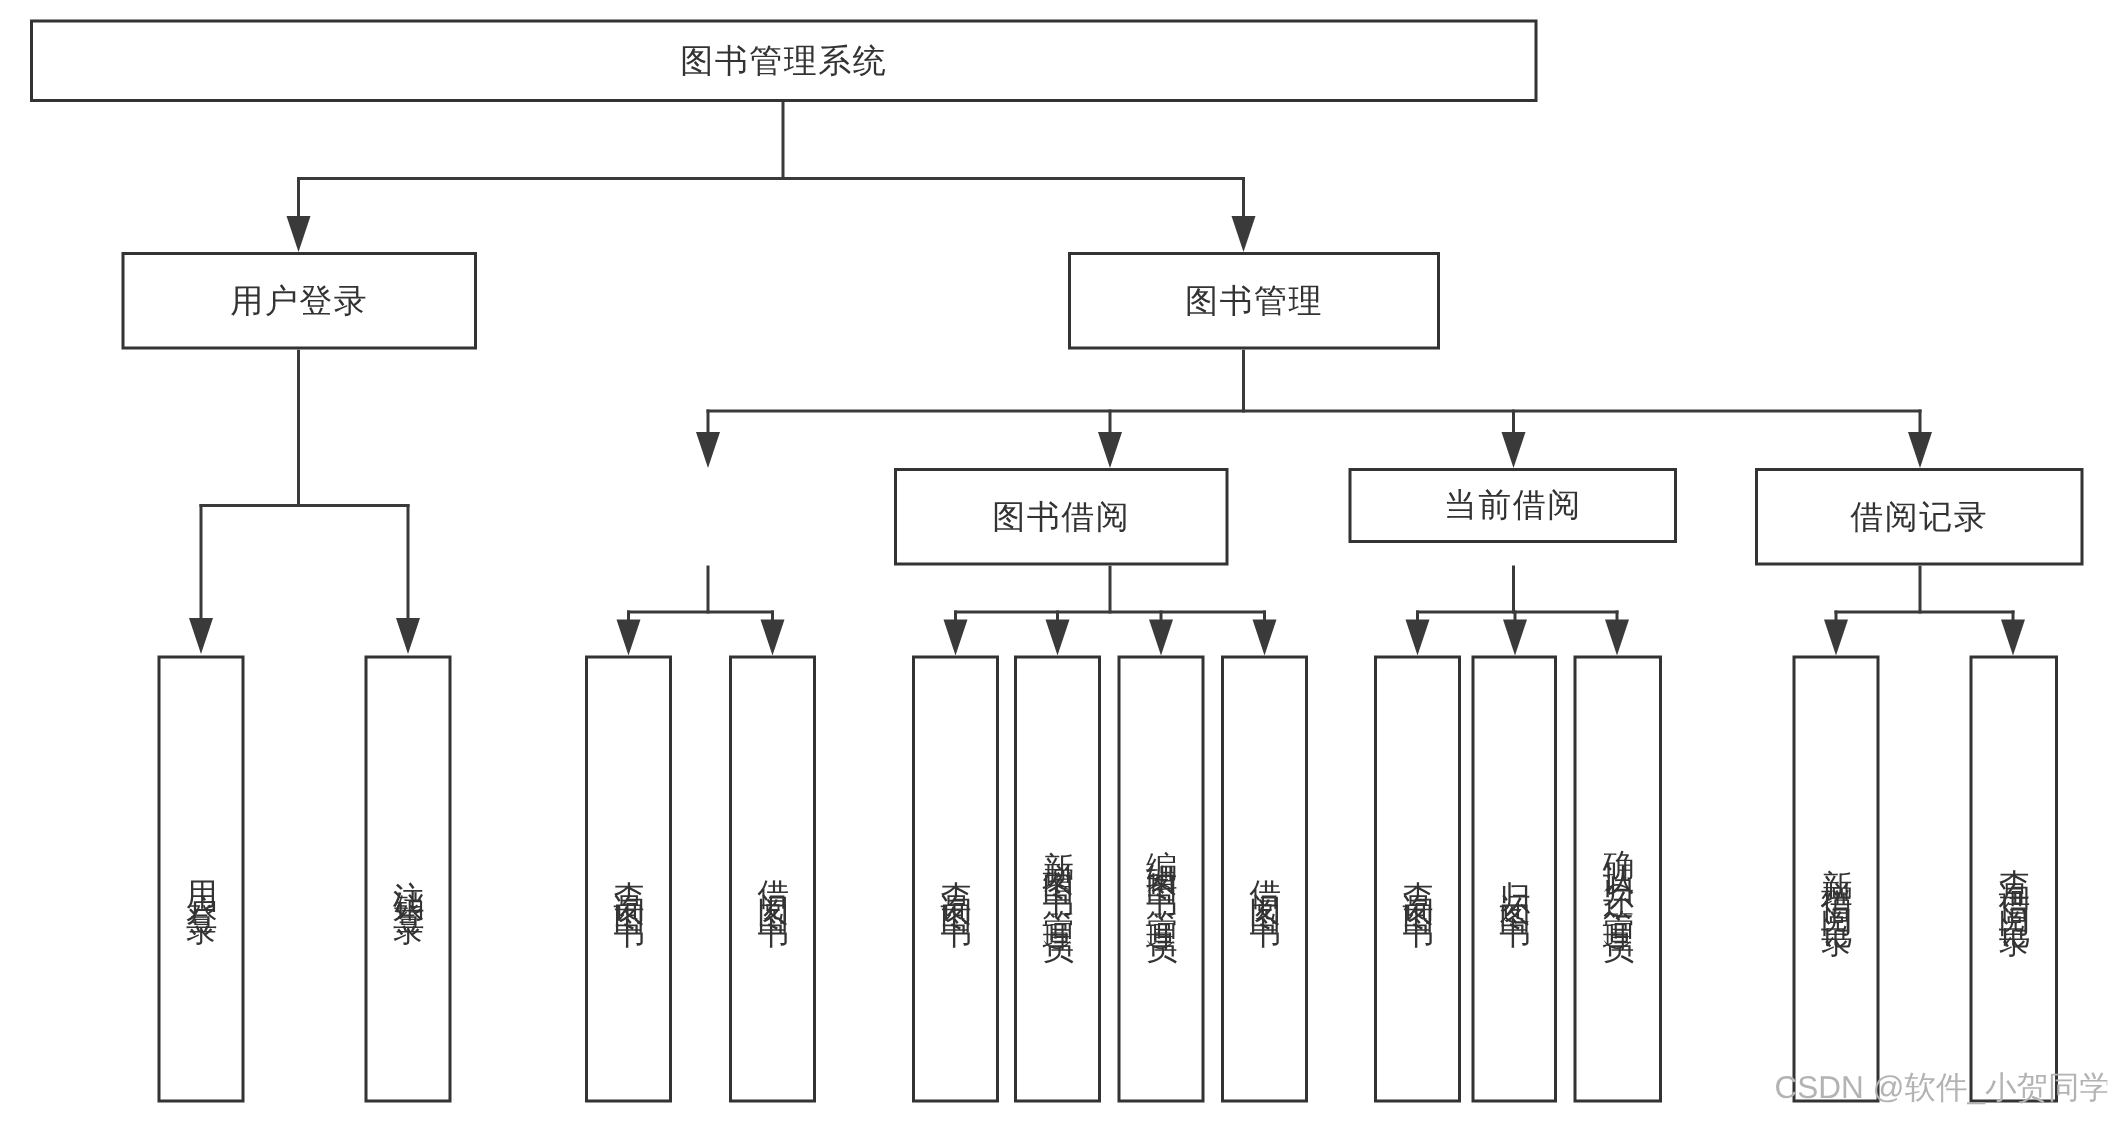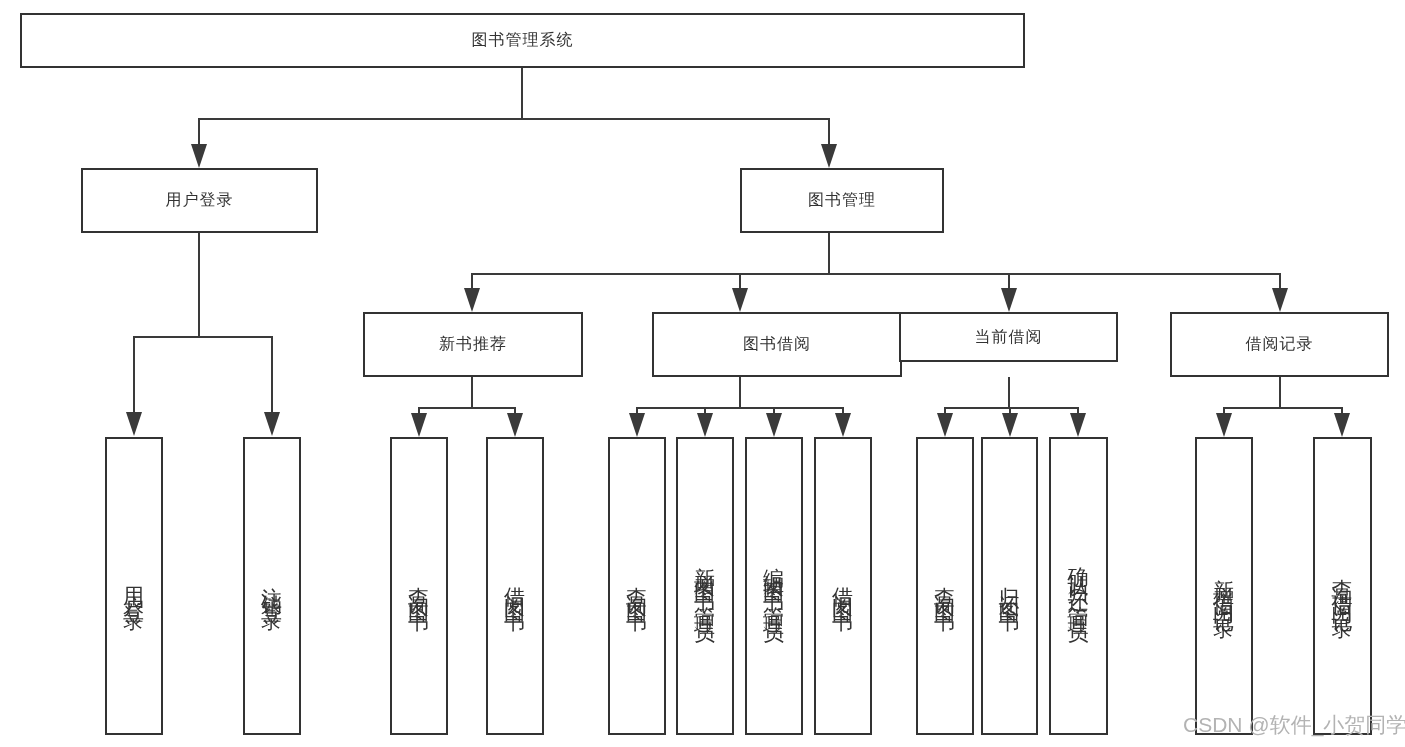--- a/index.html
+++ b/index.html
@@ -42,21 +42,21 @@
   
   .node {
     position: absolute;
     border: 2px solid #333333;
     background: #ffffff;
     display: flex;
     align-items: center;
     justify-content: center;
   }
   .node span {
-    font-size: 16px;
+    font-size: 22px;
     letter-spacing: 1px;
     color: #333333;
     white-space: nowrap;
   }
 
   
   .leaf {
     position: absolute;
     top: 437px;
     width: 58px;
@@ -153,28 +153,25 @@
   <div class="ar" style="left:1216px;top:413px"></div>
   <div class="ar" style="left:1334px;top:413px"></div>
 
   <div class="node" style="left:20px;top:13px;width:1005px;height:55px">
     <span>图书管理系统</span>
   </div>
 
   <div class="node" style="left:81px;top:168px;width:237px;height:65px">
     <span>用户登录</span>
   </div>
-  <div class="node" style="left:740px;top:168px;width:204px;height:65px">
+  <div class="node" style="left:712px;top:168px;width:248px;height:65px">
     <span>图书管理</span>
   </div>
 
-  <div class="node" style="left:363px;top:312px;width:220px;height:65px">
-    <span>新书推荐</span>
-  </div>
-  <div class="node" style="left:652px;top:312px;width:250px;height:65px">
+  <div class="node" style="left:596px;top:312px;width:223px;height:65px">
     <span>图书借阅</span>
   </div>
   <div class="node" style="left:899px;top:312px;width:219px;height:50px">
     <span>当前借阅</span>
   </div>
   <div class="node" style="left:1170px;top:312px;width:219px;height:65px">
     <span>借阅记录</span>
   </div>
 
   <div class="leaf" style="left:105px">

